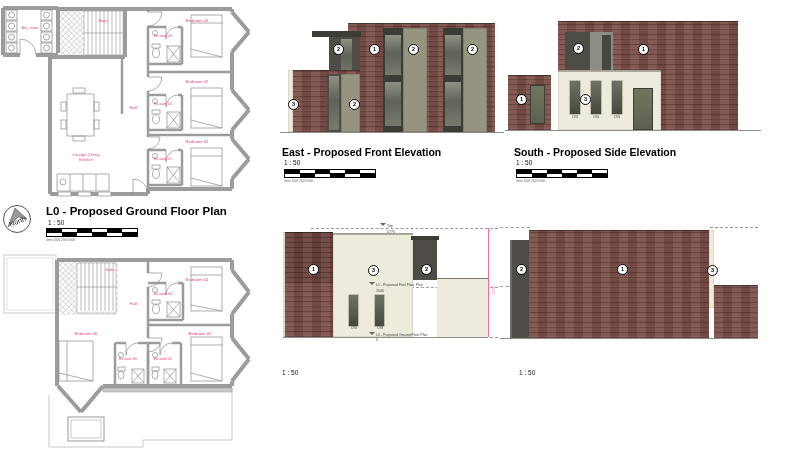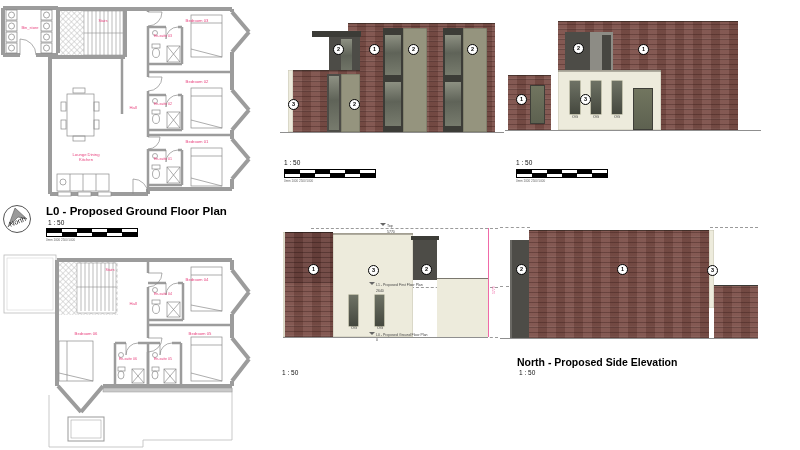--- a/index.html
+++ b/index.html
@@ -272,20 +272,21 @@
       <div class="abs glass" style="left:2px;top:54px;width:16px;height:44px"></div>
     </div>
     <div class="abs olive" style="left:180px;top:20px;width:24px;height:104px"></div>
     <span class="abs kn" style="left:50px;top:36px">2</span>
     <span class="abs kn" style="left:86px;top:36px">1</span>
     <span class="abs kn" style="left:125px;top:36px">2</span>
     <span class="abs kn" style="left:184px;top:36px">2</span>
     <span class="abs kn" style="left:5px;top:91px">3</span>
     <span class="abs kn" style="left:66px;top:91px">2</span>
   </div>
+  <div class="abs etitle" style="left:282px;top:146px">East - Proposed Front Elevation</div>
   <div class="abs escale" style="left:284px;top:159px">1 : 50</div>
   <div class="abs" style="left:284px;top:169px;width:92px">
     <div class="sb1"></div>
     <div class="sb2"></div>
     <div class="sbnote">0mm 1000 2500 5000</div>
   </div>
 
   <div class="abs" style="left:505px;top:8px;width:258px;height:132px">
     <div class="abs gline" style="left:0;top:122px;width:256px"></div>
     <div class="abs brick ptop" style="left:53px;top:13px;width:180px;height:109px"></div>
@@ -301,20 +302,21 @@
     <div class="abs gnarrow" style="left:107px;top:73px;width:10px;height:33px"></div>
     <span class="abs og" style="left:63px;top:108px">OG</span>
     <span class="abs og" style="left:84px;top:108px">OG</span>
     <span class="abs og" style="left:105px;top:108px">OG</span>
     <div class="abs door" style="left:128px;top:80px;width:20px;height:42px"></div>
     <span class="abs kn" style="left:68px;top:35px">2</span>
     <span class="abs kn" style="left:133px;top:36px">1</span>
     <span class="abs kn" style="left:11px;top:86px">1</span>
     <span class="abs kn" style="left:75px;top:86px">3</span>
   </div>
+  <div class="abs etitle" style="left:514px;top:146px">South - Proposed Side Elevation</div>
   <div class="abs escale" style="left:516px;top:159px">1 : 50</div>
   <div class="abs" style="left:516px;top:169px;width:92px">
     <div class="sb1"></div>
     <div class="sb2"></div>
     <div class="sbnote">0mm 1000 2500 5000</div>
   </div>
 
   <div class="abs" style="left:283px;top:222px;width:217px;height:127px">
     <div class="abs dash" style="left:28px;top:6px;width:187px"></div>
     <div class="abs dash" style="left:128px;top:65px;width:87px"></div>
@@ -351,16 +353,15 @@
     <div class="abs dash" style="left:0;top:64px;width:9px"></div>
     <div class="abs gline" style="left:0;top:116px;width:258px"></div>
     <div class="abs pdark" style="left:10px;top:18px;width:19px;height:98px;box-shadow:inset 2px 0 0 #6a6964"></div>
     <div class="abs brick ptop" style="left:29px;top:8px;width:180px;height:108px"></div>
     <div class="abs render" style="left:209px;top:8px;width:5px;height:78px"></div>
     <div class="abs brick" style="left:214px;top:63px;width:44px;height:53px;box-shadow:inset 0 1px 0 #3a3a36"></div>
     <span class="abs kn" style="left:16px;top:42px">2</span>
     <span class="abs kn" style="left:117px;top:42px">1</span>
     <span class="abs kn" style="left:207px;top:43px">3</span>
   </div>
-  <div class="abs etitle" style="left:517px;top:356px">North - Proposed Side Elevation</div>
   <div class="abs escale" style="left:519px;top:369px">1 : 50</div>
 
 </div>
 
 </body></html>

